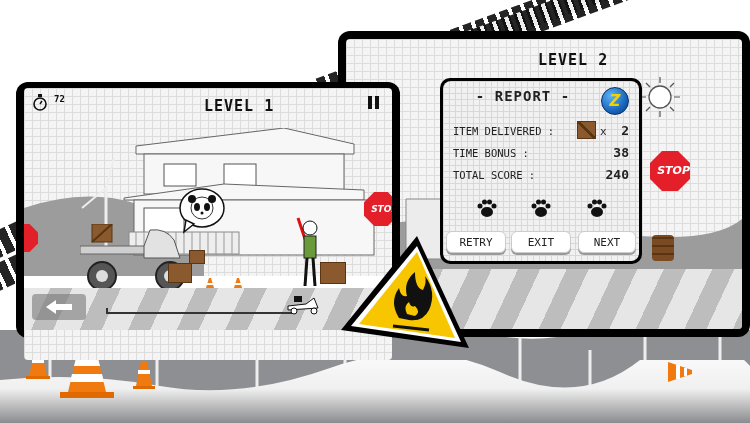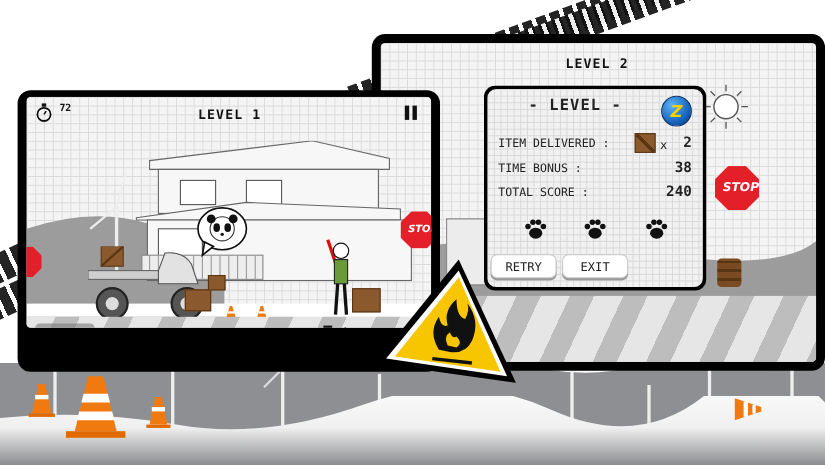--- a/index.html
+++ b/index.html
@@ -21,21 +21,21 @@
     -webkit-text-stroke: 1px #000;
     text-shadow: 2px 2px 0 #000, -2px -2px 0 #000, 2px -2px 0 #000, -2px 2px 0 #000, 0 3px 0 #000, 3px 0 0 #000; }
 
   
   .device { position: absolute; background: #000; border-radius: 12px; }
   .screen { position: absolute; overflow: hidden; border-radius: 4px;
     background-color: #f4f4f4;
     background-image: linear-gradient(#dcdcdc 1px, transparent 1px), linear-gradient(90deg, #dcdcdc 1px, transparent 1px);
     background-size: 8px 8px; }
 
-  .level-title { position: absolute; font-family: "DejaVu Sans Mono", monospace; font-weight: bold; color: #111; font-size: 12px; letter-spacing: 1px; }
+  .level-title { position: absolute; font-family: "DejaVu Sans Mono", monospace; font-weight: bold; color: #111; font-size: 15px; letter-spacing: 1px; margin-left: 24px; }
 
   
   .report { position: absolute; left: 440px; top: 78px; width: 202px; height: 186px; background: #000; border-radius: 10px; z-index: 20; }
   .report-inner { position: absolute; left: 3px; top: 3px; right: 3px; bottom: 3px; border-radius: 8px;
     background-color: #f1f1f1;
     background-image: linear-gradient(#d8d8d8 1px, transparent 1px), linear-gradient(90deg, #d8d8d8 1px, transparent 1px);
     background-size: 6px 6px; }
   .report-title { position: absolute; left: 0; width: 160px; top: 7px; text-align: center; font-family: "DejaVu Sans Mono", monospace; font-weight: bold; font-size: 14px; color: #222; letter-spacing: 1px; }
   .coin { position: absolute; left: 158px; top: 6px; width: 28px; height: 28px; border-radius: 50%; background: radial-gradient(circle at 35% 30%, #5bb4f5, #1560b8 65%, #0b3d80); border: 1px solid #0a2f66; color: #f5d000; font-weight: bold; font-size: 15px; text-align: center; line-height: 26px; font-style: italic; }
   .rrow { position: absolute; left: 10px; right: 10px; font-family: "DejaVu Sans Mono", monospace; font-size: 10.5px; color: #222; height: 16px; line-height: 16px; }
@@ -150,21 +150,21 @@
       </svg>
       <div class="road" style="left:0; top:230px; width:396px; height:60px;"></div>
       <div class="stop" style="left:304px; top:112px; width:40px; height:40px; font-size:11px; line-height:40px;"><span>STOP</span></div>
 
       <div style="position:absolute;left:306px;top:196px;width:22px;height:26px;background:repeating-linear-gradient(0deg,#7a4a22 0 6px,#5a3512 6px 8px);border-radius:4px;"></div>
     </div>
   </div>
 
   <div class="report">
     <div class="report-inner">
-      <div class="report-title">- LEVEL -</div>
+      <div class="report-title">- REPORT -</div>
       <div class="coin">Z</div>
 
       <div class="rrow" style="top:42px;">
         <span class="lbl">ITEM DELIVERED :</span>
         <span class="crate-icon"></span>
         <span class="times">x</span>
         <span class="val">2</span>
       </div>
       <div class="rrow" style="top:64px;">
         <span class="lbl">TIME BONUS :</span>
@@ -194,25 +194,26 @@
             <ellipse cx="11" cy="15" rx="6" ry="5" fill="#111"></ellipse>
             <circle cx="4" cy="9" r="2.5" fill="#111"></circle>
             <circle cx="8.5" cy="5" r="2.5" fill="#111"></circle>
             <circle cx="13.5" cy="5" r="2.5" fill="#111"></circle>
             <circle cx="18" cy="9" r="2.5" fill="#111"></circle>
           </svg>
       </div>
 
       <div class="rbtn" style="left:68px; width:60px;">EXIT</div>
       <div class="rbtn" style="left:3px; width:60px;">RETRY</div>
+      <div class="rbtn" style="left:135px; width:58px;">NEXT</div>
     </div>
   </div>
 
   <div class="device" style="left:16px; top:82px; width:384px; height:256px; z-index:10;">
-    <div class="screen" style="left:8px; top:6px; width:368px; height:210px;">
+    <div class="screen" style="left:8px; top:6px; width:368px; height:272px;">
 
       <svg style="position:absolute;left:8px;top:5px;width:16px;height:18px" viewBox="0 0 16 18">
         <circle cx="8" cy="11" r="6" fill="none" stroke="#111" stroke-width="1.6"></circle>
         <rect x="6" y="1" width="4" height="3" fill="#111"></rect>
         <line x1="8" y1="11" x2="10" y2="8" stroke="#111" stroke-width="1.4"></line>
       </svg>
       <span style="position:absolute;left:30px;top:6px;font-size:9px;font-weight:bold;color:#111;font-family:'DejaVu Sans Mono',monospace;">72</span>
       <div class="level-title" style="left:156px; top:9px;">LEVEL 1</div>
       <div style="position:absolute;left:344px;top:8px;width:12px;height:13px;">
         <span style="position:absolute;left:0;top:0;width:4px;height:13px;background:#111;"></span>

